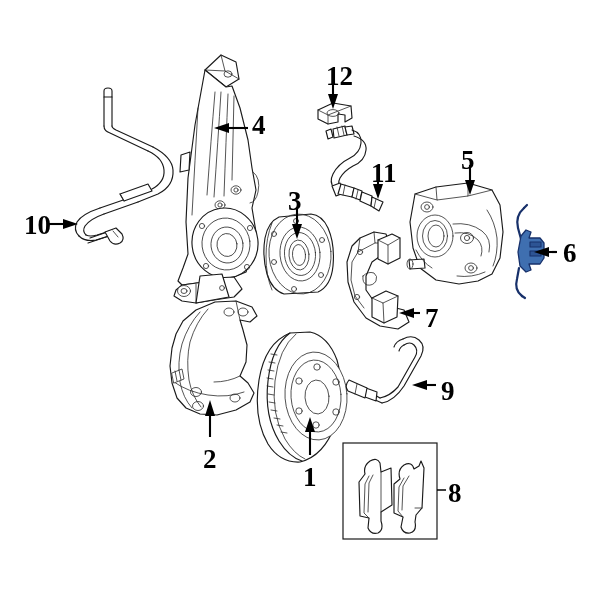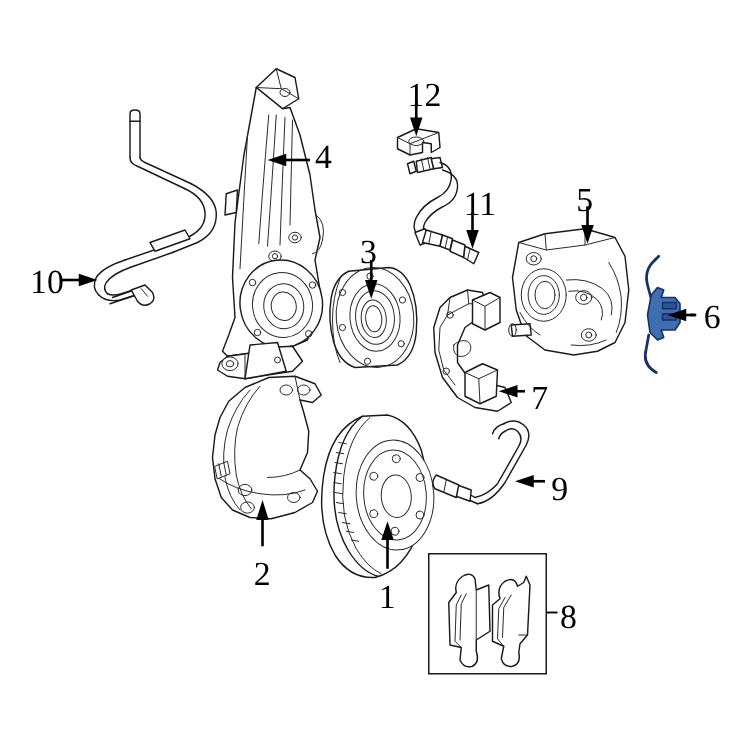--- a/index.html
+++ b/index.html
@@ -84,20 +84,21 @@
   }
   .arrowhead { fill: #000000; }
   .callout-num {
     position: absolute;
     font-family: "Liberation Serif", serif;
     font-size: 27px;
     color: #000000;
     line-height: 1;
     user-select: none;
     white-space: nowrap;
+    font-weight: bold;
   }
   .box-frame {
     fill: #ffffff;
     stroke: #1a1a1a;
     stroke-width: 1.2;
   }
 </style>
 </head>
 <body>
 
@@ -427,16 +428,16 @@
   <div class="callout-num" style="left:303px; top:464px;">1</div>
   <div class="callout-num" style="left:203px; top:446px;">2</div>
   <div class="callout-num" style="left:288px; top:188px;">3</div>
   <div class="callout-num" style="left:252px; top:112px;">4</div>
   <div class="callout-num" style="left:461px; top:147px;">5</div>
   <div class="callout-num" style="left:563px; top:240px;">6</div>
   <div class="callout-num" style="left:425px; top:305px;">7</div>
   <div class="callout-num" style="left:448px; top:480px;">8</div>
   <div class="callout-num" style="left:441px; top:378px;">9</div>
   <div class="callout-num" style="left:24px;  top:212px;text-align:right;">10</div>
-  <div class="callout-num" style="left:371px; top:150px;text-align:right;">11</div>
+  <div class="callout-num" style="left:371px; top:160px;text-align:right;">11</div>
   <div class="callout-num" style="left:326px; top:63px;">12</div>
 
 </div>
 
 </body></html>

